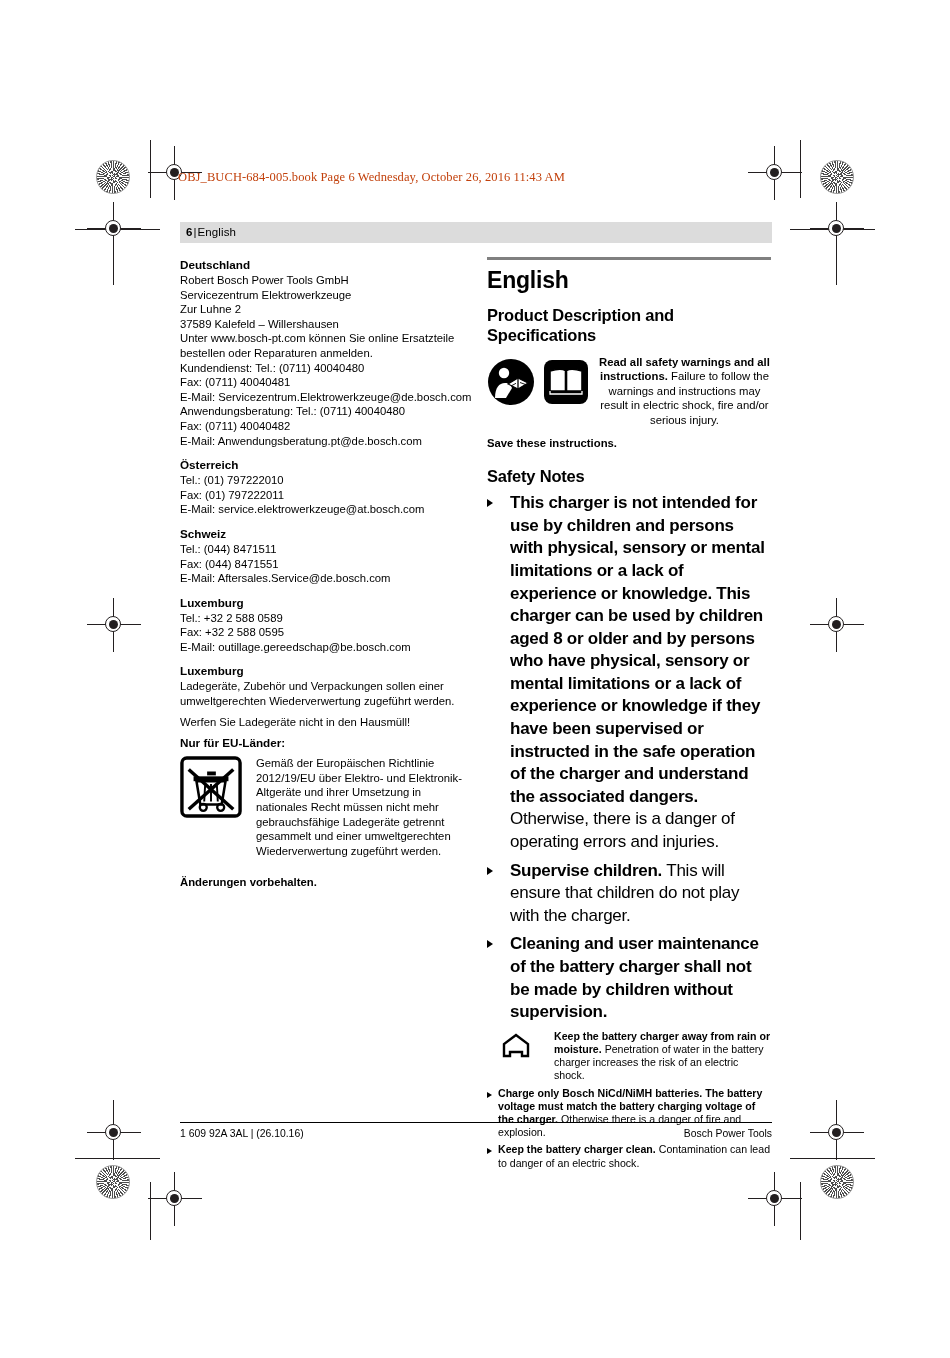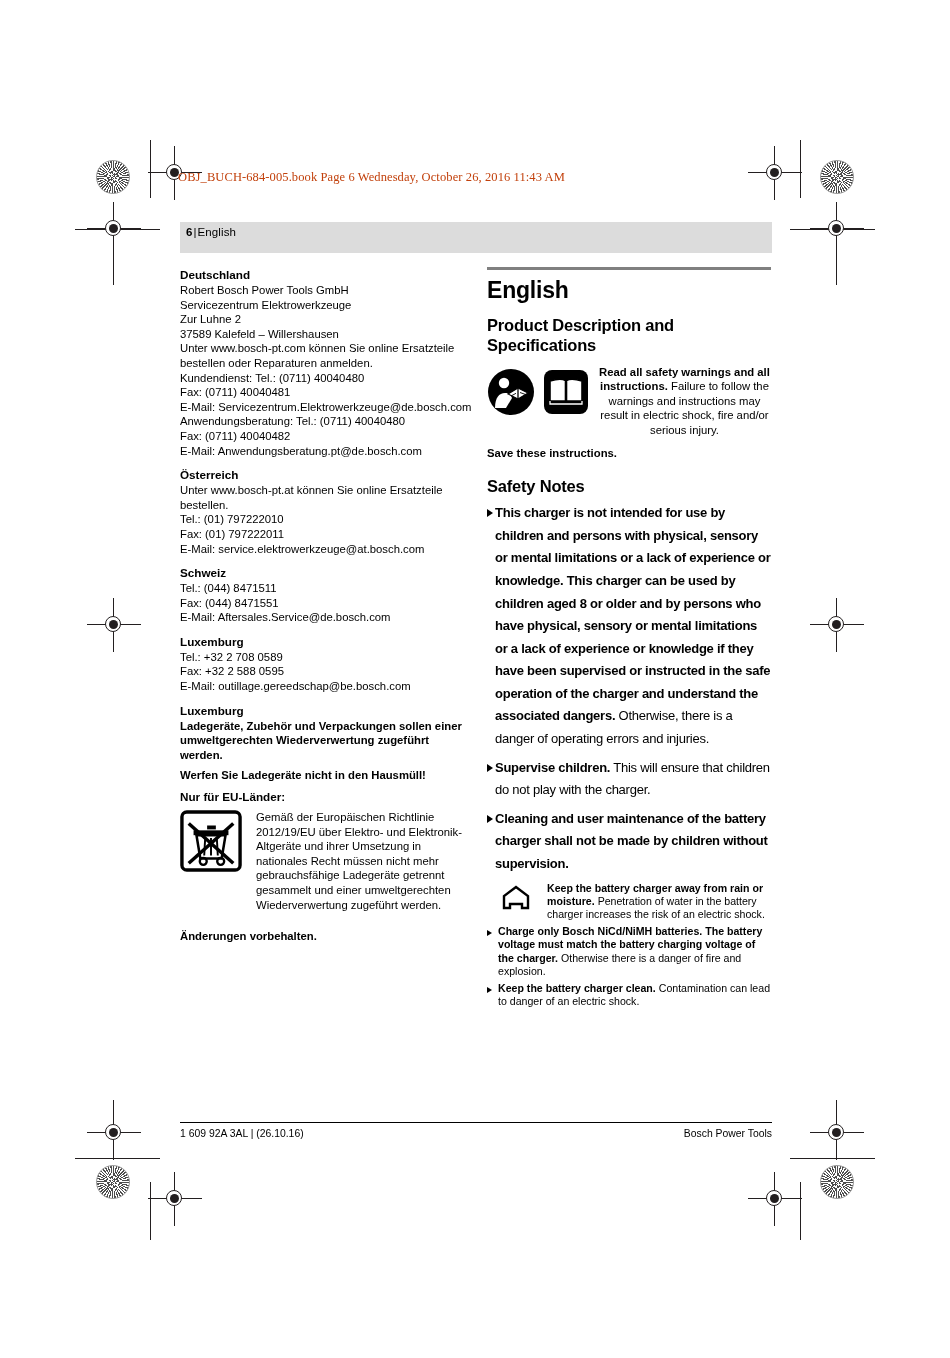--- a/index.html
+++ b/index.html
@@ -81,21 +81,21 @@
   .content {
     position: absolute;
     left: 180px;
     top: 222px;
     width: 592px;
     height: 920px;
   }
 
   .page-header {
     width: 100%;
-    height: 31px;
+    height: 21px;
     background: #dcdcdc;
     position: relative;
     text-align: center;
   }
   .page-header .folio {
     position: absolute;
     left: 6px;
     top: 4px;
     font-size: 11.5px;
     font-weight: bold;
@@ -132,21 +132,20 @@
     line-height: 15px;
   }
   .col-left .blk {
     margin-bottom: 9px;
   }
   .col-left .line {
     white-space: nowrap;
   }
   .col-left p {
     margin: 0 0 6px 0;
-    font-weight: bold;
   }
 
   .disposal-row {
     display: flex;
     gap: 14px;
     margin-top: 6px;
     align-items: flex-start;
   }
   .weee-icon {
     flex: 0 0 auto;
@@ -222,23 +221,23 @@
   .body-p {
     margin: 0 0 4px 0;
     font-size: 11.3px;
     line-height: 14.4px;
   }
 
   
   .big-bullets { margin-top: 2px; }
   .bullet-big {
     display: flex;
-    gap: 2px;
+    gap: 17px;
     margin-bottom: 6px;
-    font-size: 13px;
+    font-size: 17px;
     line-height: 22.6px;
     letter-spacing: -0.25px;
   }
   .bullet-big .tri {
     flex: 0 0 auto;
     margin-top: 7px;
   }
   .bullet-big .txt { flex: 1 1 auto; }
   .bullet-big b { font-weight: bold; }
   .bullet-big .normal { font-weight: normal; }
@@ -252,21 +251,21 @@
   .tri-sm {
     width: 0; height: 0;
     border-left: 5px solid #000;
     border-top: 3.5px solid transparent;
     border-bottom: 3.5px solid transparent;
   }
 
   
   .notice-row {
     display: flex;
-    gap: 16px;
+    gap: 23px;
     margin: 2px 0 4px 14px;
     align-items: flex-start;
   }
   .icon-house { flex: 0 0 auto; width: 30px; height: 26px; margin-top: 2px;}
   .notice-text {
     font-size: 10.6px;
     line-height: 13.2px;
   }
   .notice-text b { font-weight: bold; }
 
@@ -414,36 +413,35 @@
         <div class="line">Kundendienst: Tel.: (0711) 40040480</div>
         <div class="line">Fax: (0711) 40040481</div>
         <div class="line">E-Mail: Servicezentrum.Elektrowerkzeuge@de.bosch.com</div>
         <div class="line">Anwendungsberatung: Tel.: (0711) 40040480</div>
         <div class="line">Fax: (0711) 40040482</div>
         <div class="line">E-Mail: Anwendungsberatung.pt@de.bosch.com</div>
       </div>
 
       <div class="blk">
         <h3>Österreich</h3>
-        <div>Unter www.bosch-pt.at können Sie online Ersatzteile bestellen.</div>
         <div class="line">Tel.: (01) 797222010</div>
         <div class="line">Fax: (01) 797222011</div>
         <div class="line">E-Mail: service.elektrowerkzeuge@at.bosch.com</div>
       </div>
 
       <div class="blk">
         <h3>Schweiz</h3>
         <div class="line">Tel.: (044) 8471511</div>
         <div class="line">Fax: (044) 8471551</div>
         <div class="line">E-Mail: Aftersales.Service@de.bosch.com</div>
       </div>
 
       <div class="blk">
         <h3>Luxemburg</h3>
-        <div class="line">Tel.: +32 2 708 0589</div>
+        <div class="line">Tel.: +32 2 588 0589</div>
         <div class="line">Fax: +32 2 588 0595</div>
         <div class="line">E-Mail: outillage.gereedschap@be.bosch.com</div>
       </div>
 
       <div class="blk">
         <h3>Luxemburg</h3>
         <p>Ladegeräte, Zubehör und Verpackungen sollen einer umweltgerechten Wiederverwertung zugeführt werden.</p>
         <p>Werfen Sie Ladegeräte nicht in den Hausmüll!</p>
         <h3>Nur für EU-Länder:</h3>
 

